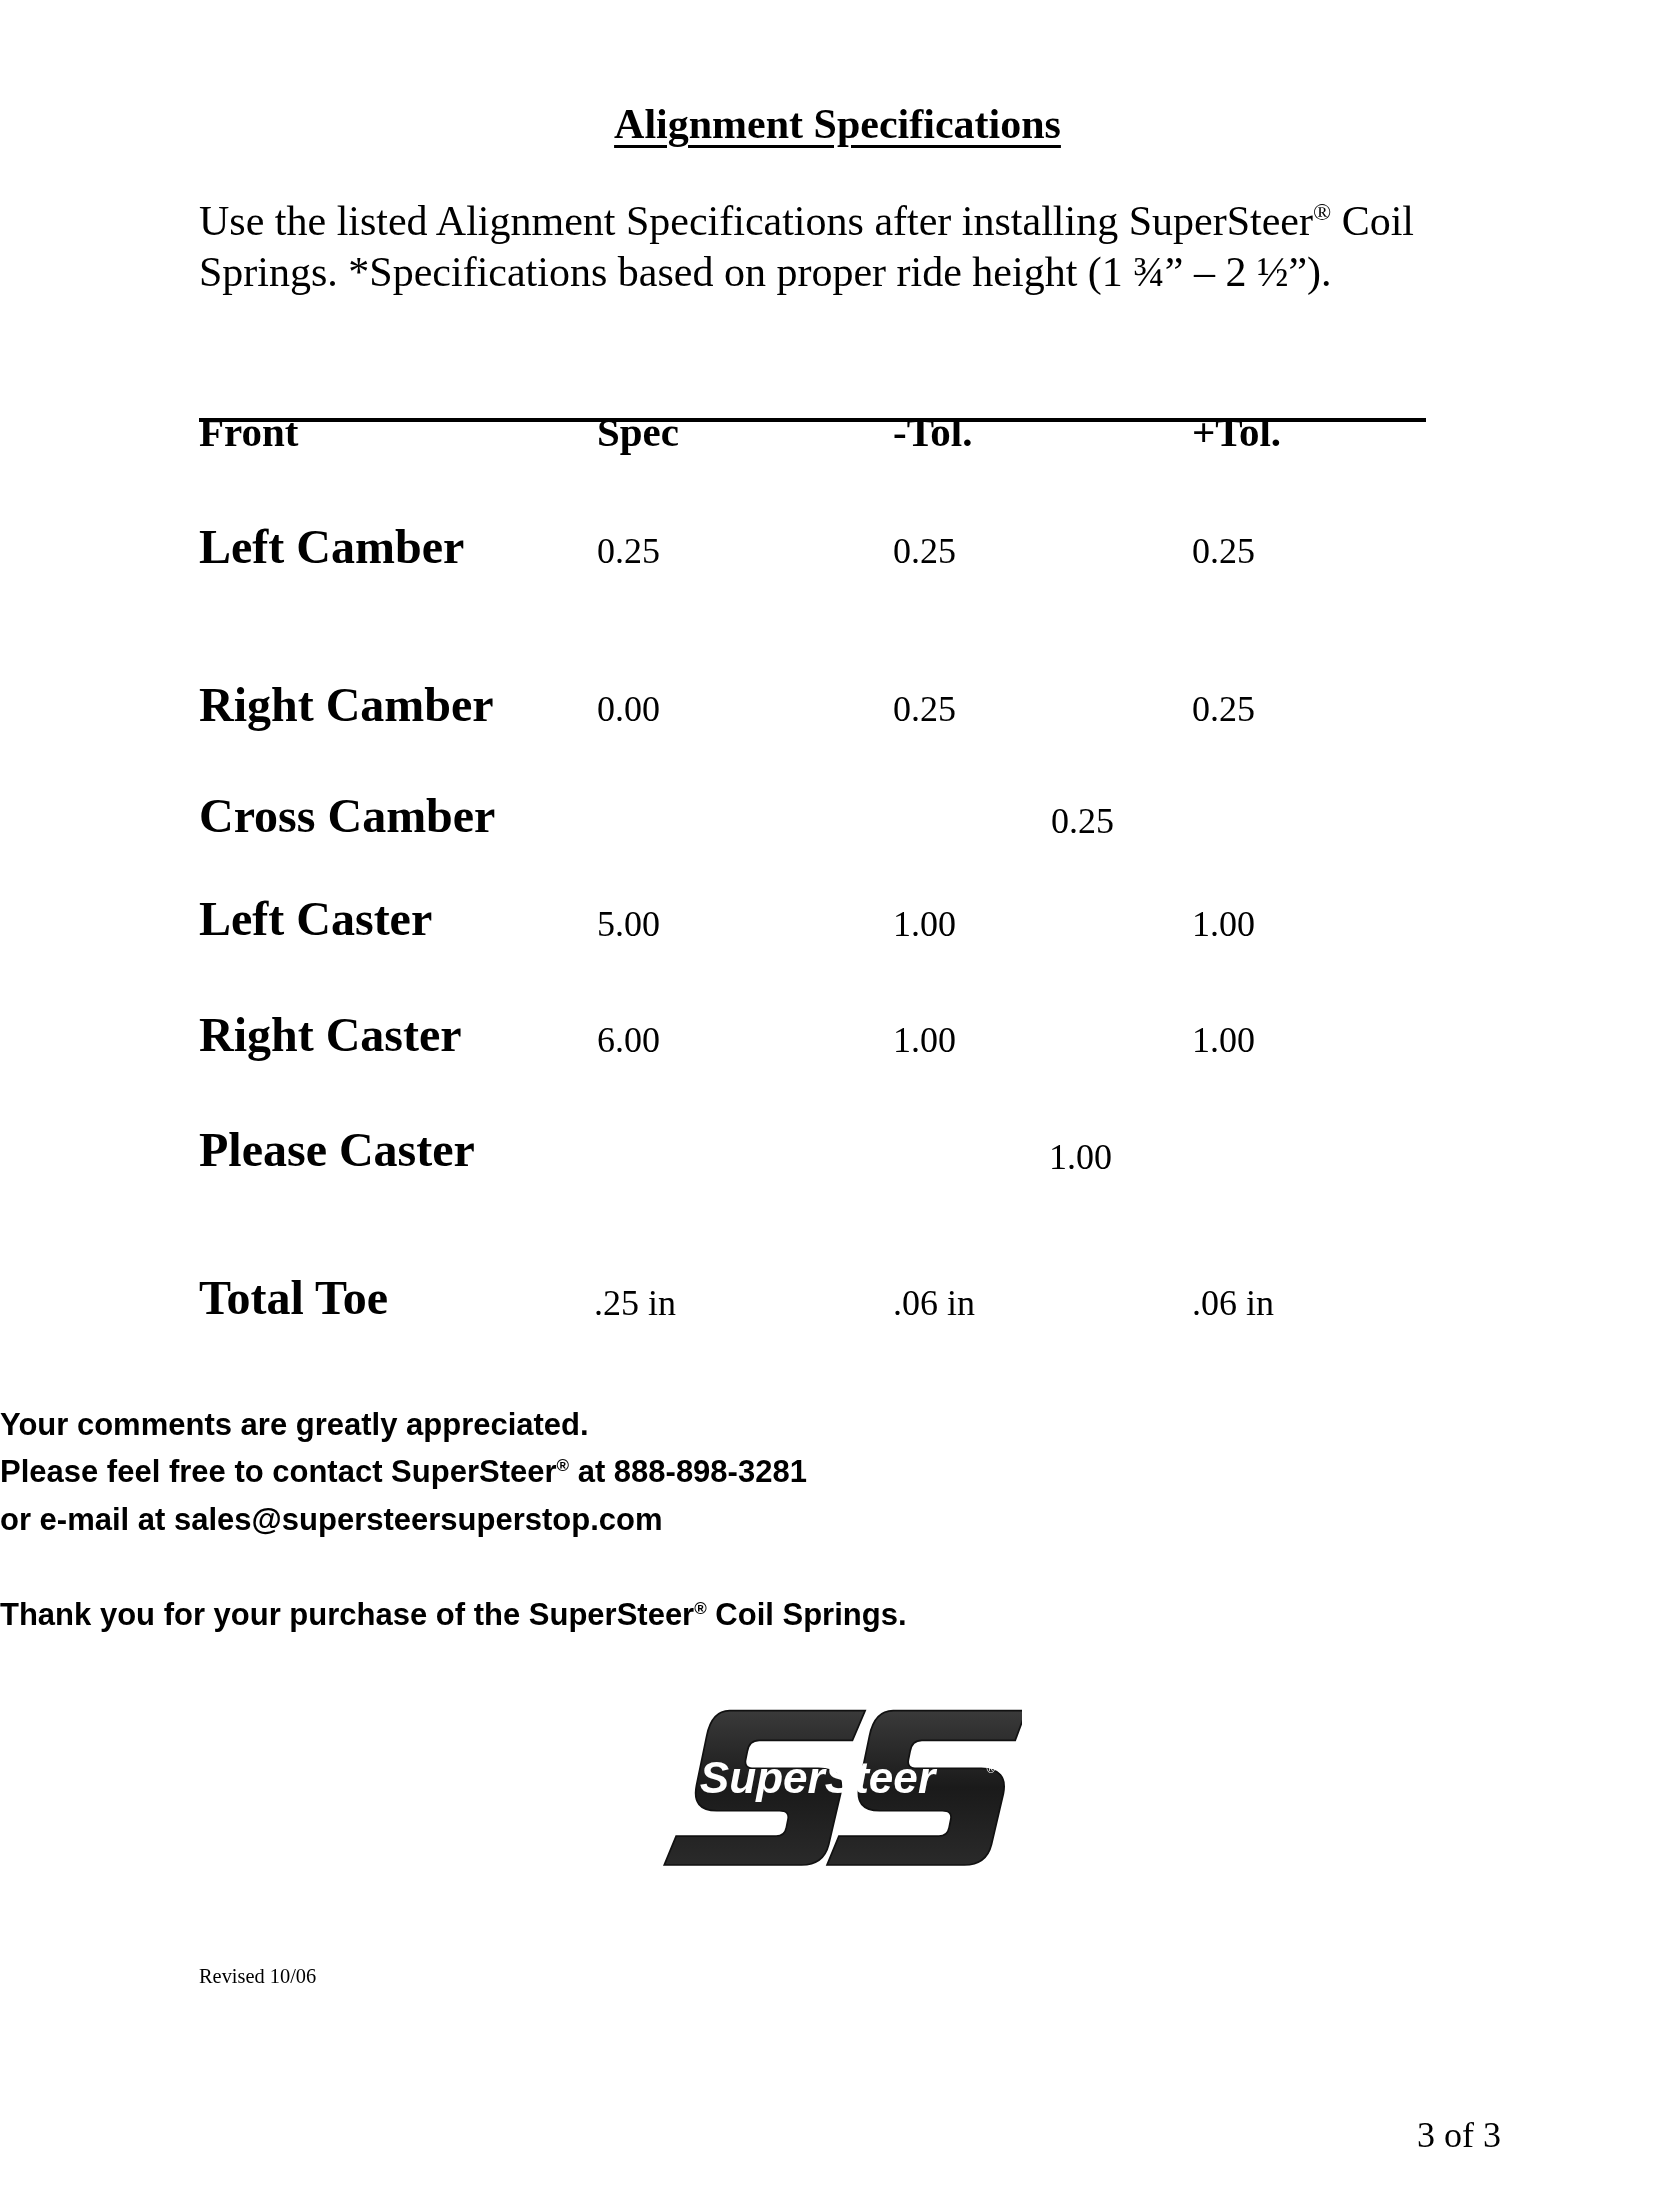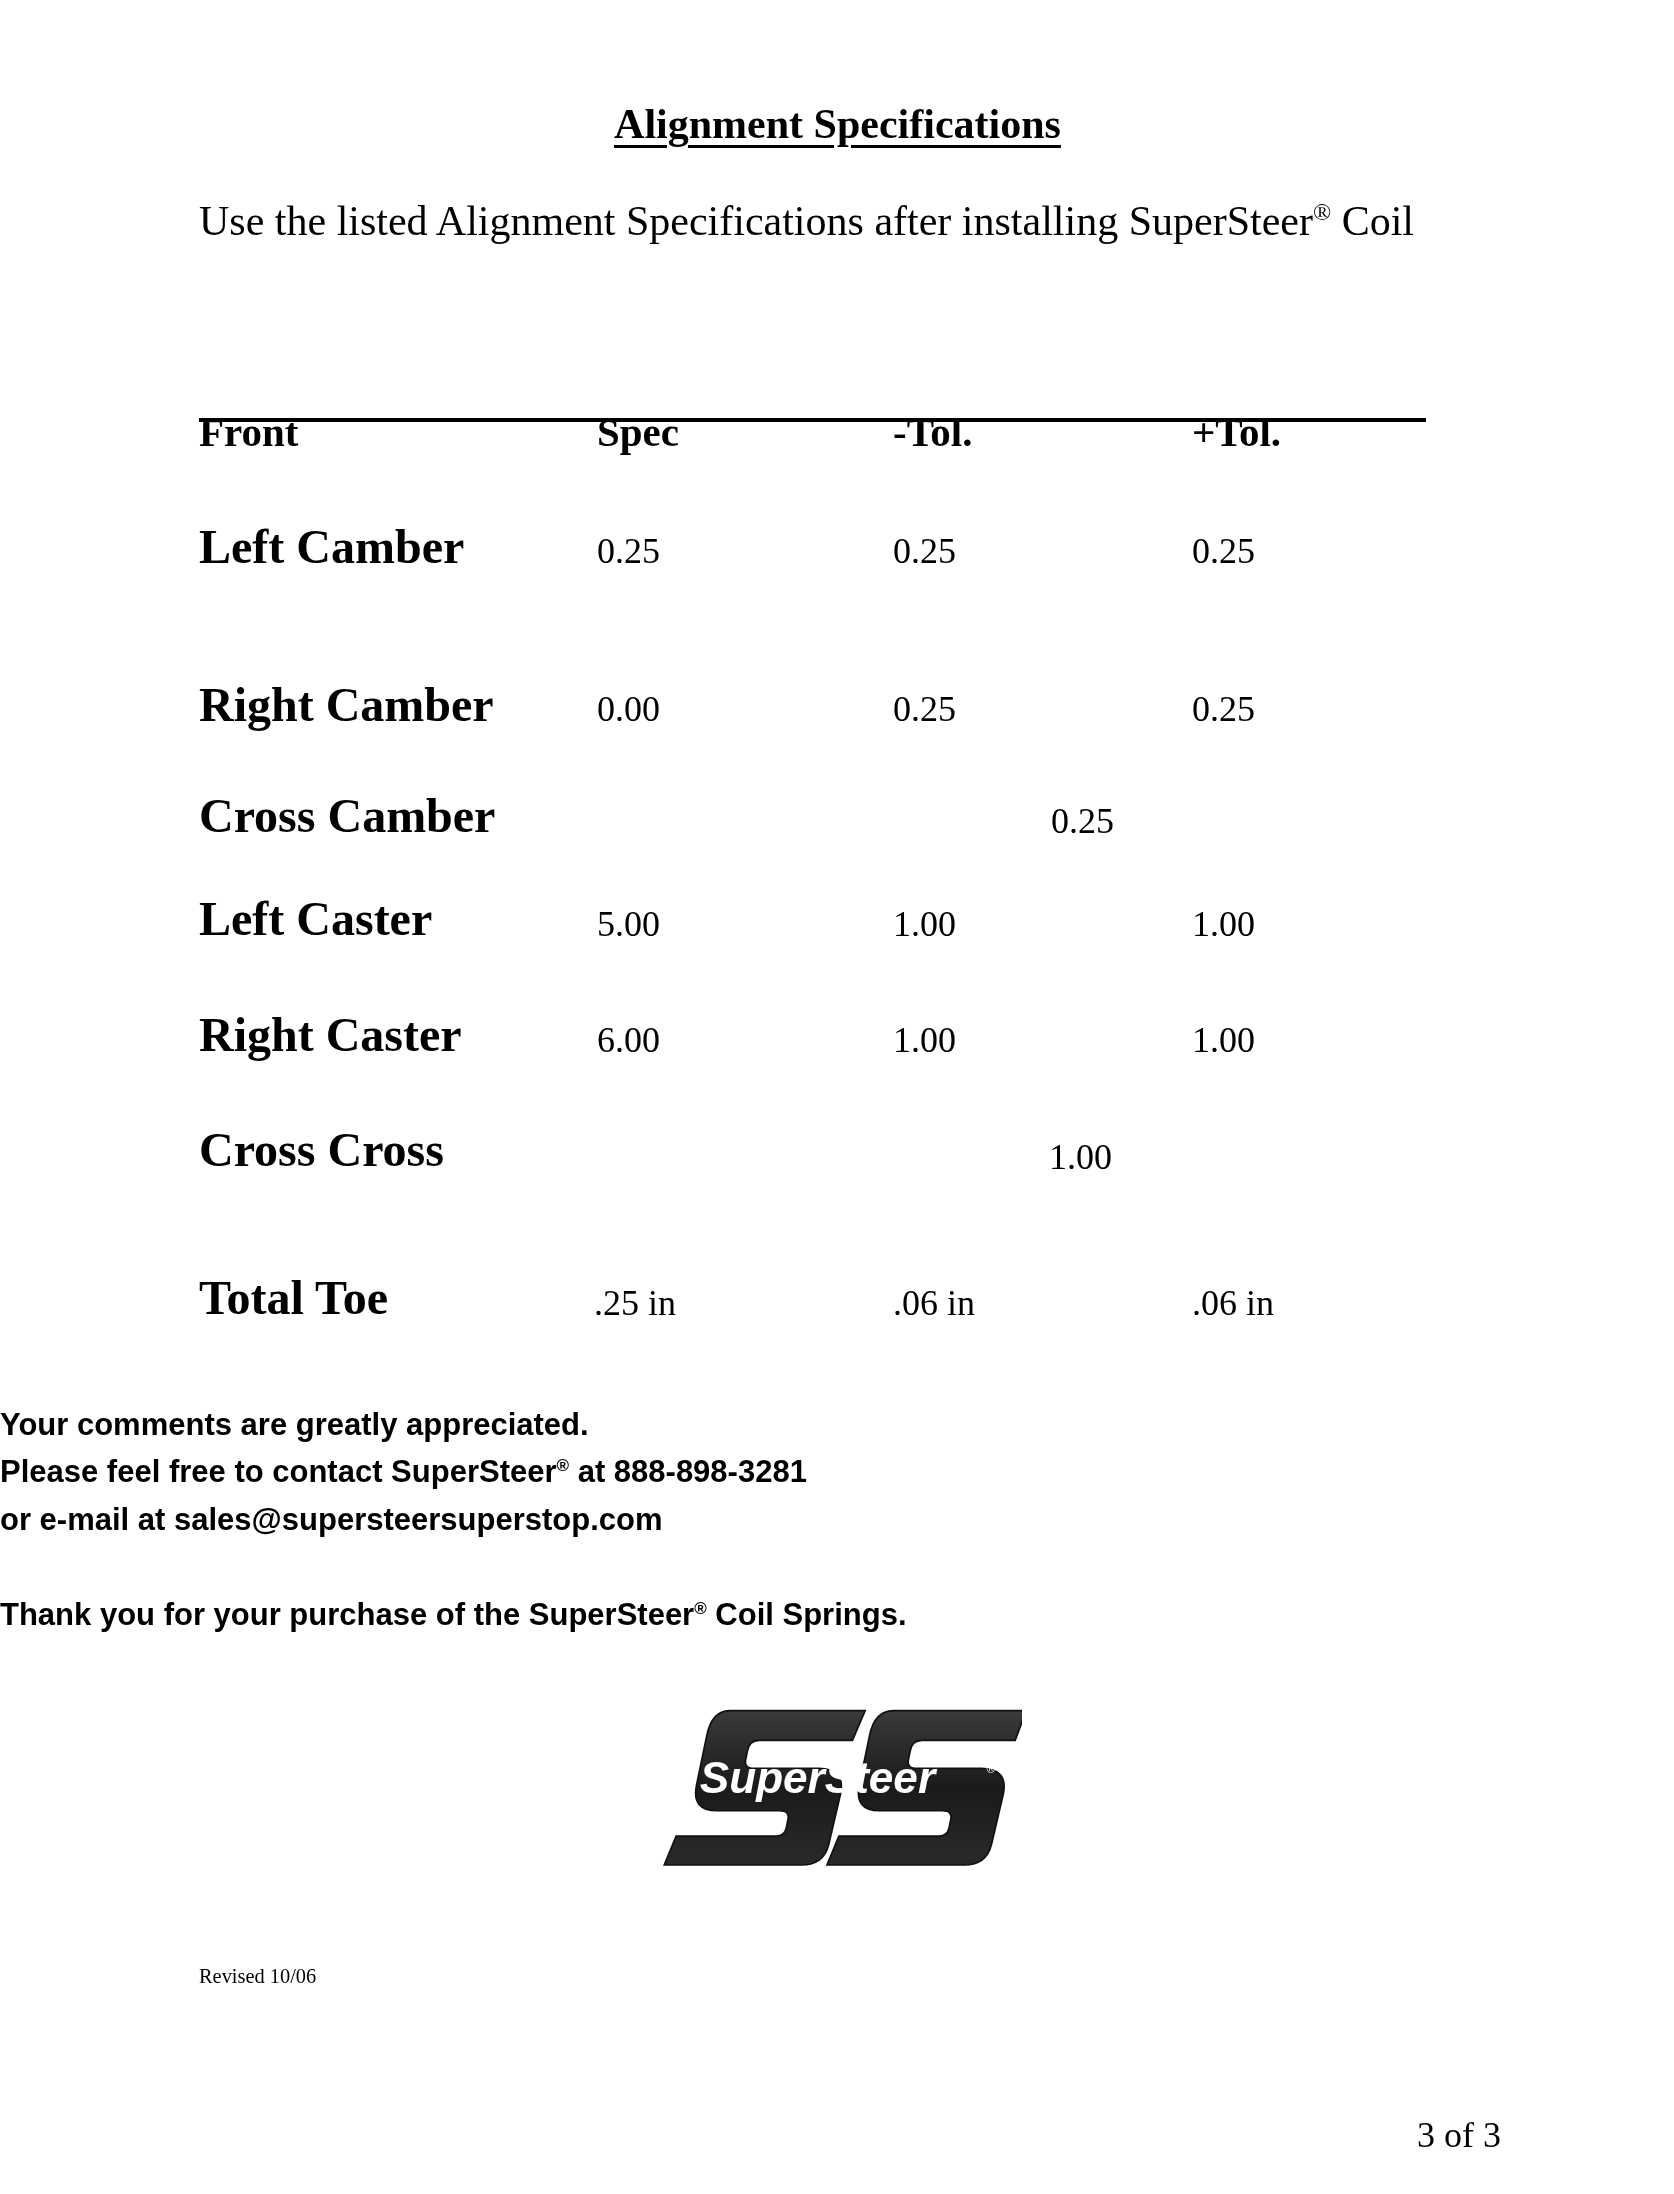--- a/index.html
+++ b/index.html
@@ -19,20 +19,21 @@
   .small { font-size:20.4px; }
   .logo { left:649px; top:1702px; width:373px; height:170px; }
 </style>
 </head>
 <body>
 
 <div class="abs title"><span>Alignment Specifications</span></div>
 
 <div class="abs intro">
   <div><span>Use the listed Alignment Specifications after installing SuperSteer</span><sup>®</sup><span> Coil</span></div>
+  <div>Springs.  *Specifications based on proper ride height (1 ¾” – 2 ½”).</div>
 </div>
 
 <div class="abs hdr" style="left:199px">Front</div>
 <div class="abs hdr" style="left:597px">Spec</div>
 <div class="abs hdr" style="left:893px">-Tol.</div>
 <div class="abs hdr" style="left:1192px">+Tol.</div>
 <div class="abs hdr-line"></div>
 
 <div class="abs label" style="top:519px">Left Camber</div>
 <div class="abs val" style="left:597px;top:530px">0.25</div>
@@ -50,21 +51,21 @@
 <div class="abs label" style="top:891px">Left Caster</div>
 <div class="abs val" style="left:597px;top:903px">5.00</div>
 <div class="abs val" style="left:893px;top:903px">1.00</div>
 <div class="abs val" style="left:1192px;top:903px">1.00</div>
 
 <div class="abs label" style="top:1007px">Right Caster</div>
 <div class="abs val" style="left:597px;top:1019px">6.00</div>
 <div class="abs val" style="left:893px;top:1019px">1.00</div>
 <div class="abs val" style="left:1192px;top:1019px">1.00</div>
 
-<div class="abs label" style="top:1122px">Cross Cross</div>
+<div class="abs label" style="top:1122px">Please Caster</div>
 <div class="abs val" style="left:1049px;top:1136px">1.00</div>
 
 <div class="abs label" style="top:1270px">Total Toe</div>
 <div class="abs val" style="left:594px;top:1282px">.25 in</div>
 <div class="abs val" style="left:893px;top:1282px">.06 in</div>
 <div class="abs val" style="left:1192px;top:1282px">.06 in</div>
 
 <div class="abs sans" style="top:1390px">Your comments are greatly appreciated.</div>
 <div class="abs sans" style="top:1437px"><span>Please feel free to contact SuperSteer</span><sup>®</sup><span> at 888-898-3281</span></div>
 <div class="abs sans" style="top:1485px">or e-mail at sales@supersteersuperstop.com</div>

